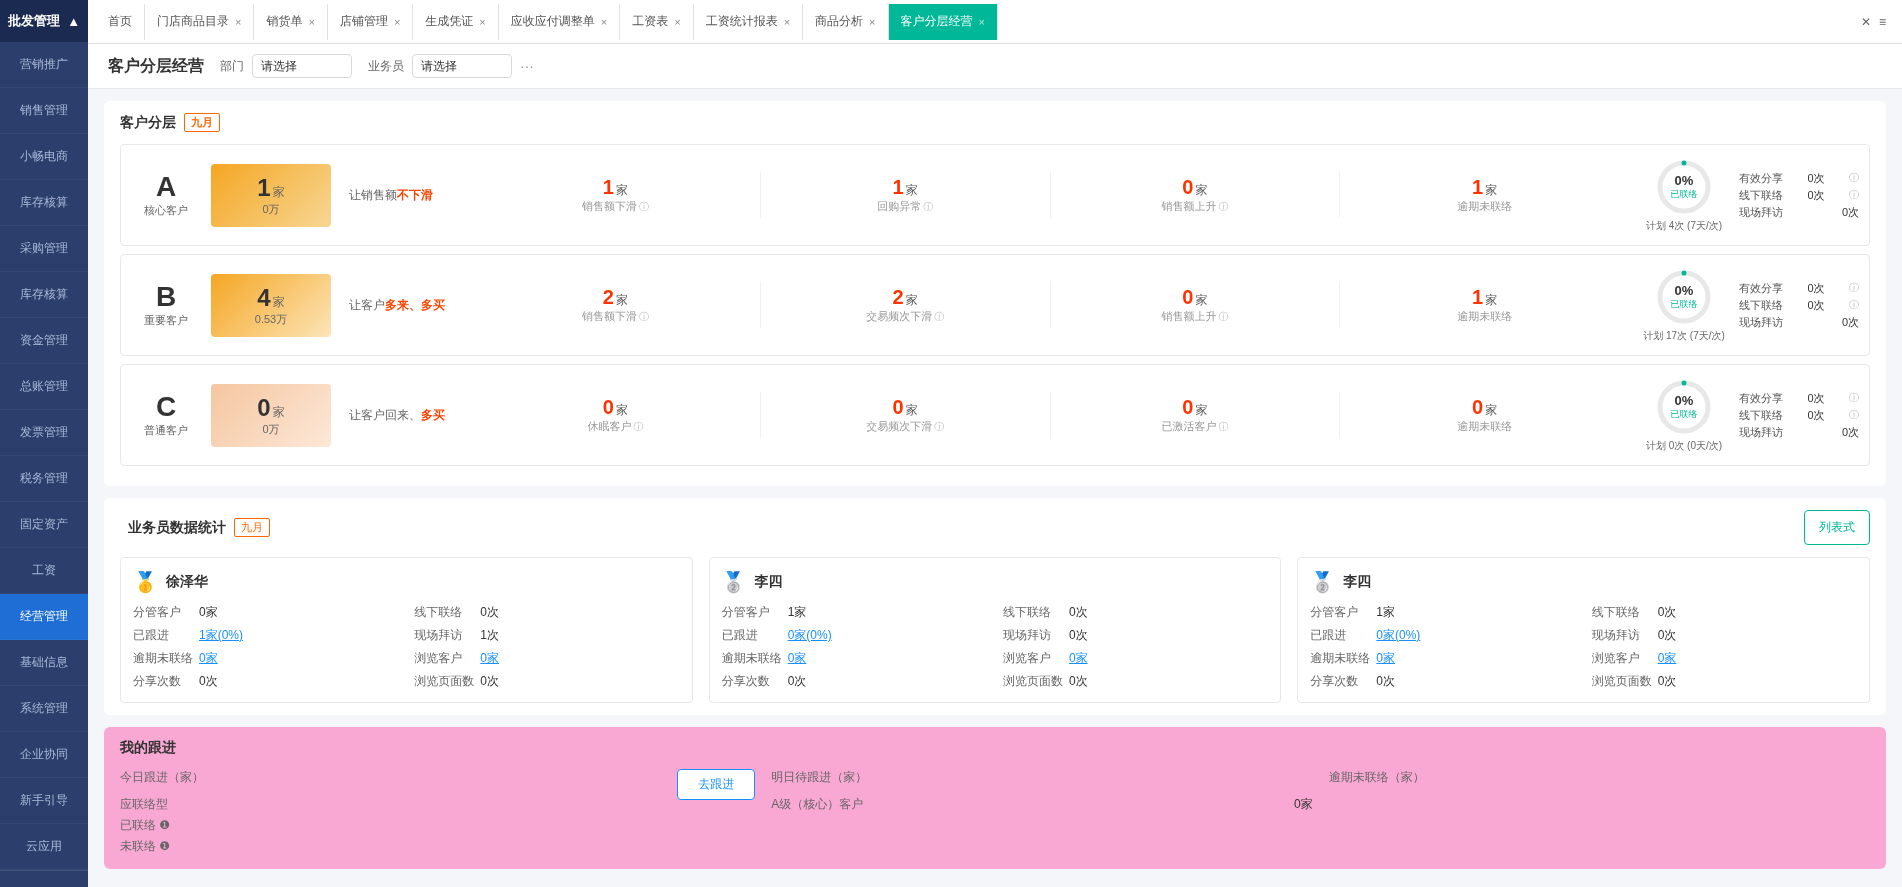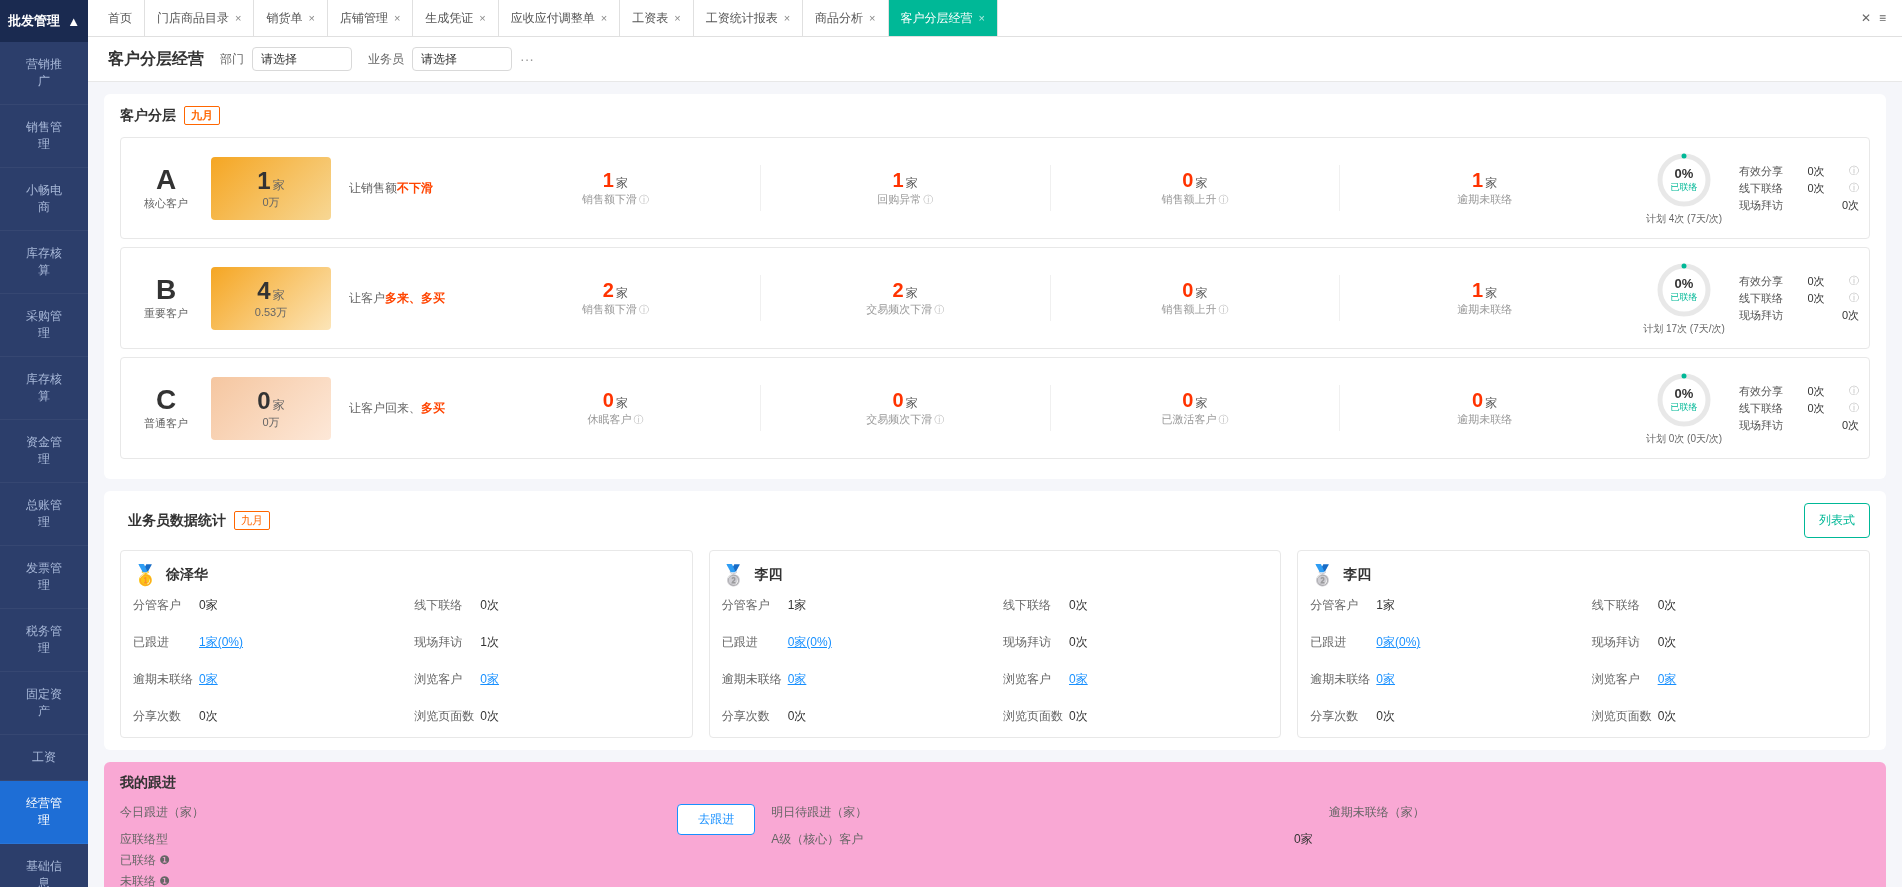--- a/index.html
+++ b/index.html
@@ -20,21 +20,21 @@
       padding: 12px 8px;
       color: #fff;
       font-size: 13px;
       display: flex;
       align-items: center;
       justify-content: space-between;
       cursor: pointer;
     }
     .sidebar-header span { font-weight: bold; }
     .sidebar-item {
-      padding: 14px 21px;
+      padding: 14px 15px;
       color: #a8b8d8;
       font-size: 12px;
       text-align: center;
       cursor: pointer;
       border-bottom: 1px solid rgba(255,255,255,0.05);
     }
     .sidebar-item.active { background: #1e6ed6; color: #fff; }
     .sidebar-gear {
       margin-top: auto;
       padding: 14px 8px;
@@ -46,21 +46,21 @@
 
     
     .main-content { flex: 1; display: flex; flex-direction: column; overflow: hidden; }
 
     
     .tab-bar {
       background: #fff;
       display: flex;
       align-items: center;
       border-bottom: 1px solid #e0e0e0;
-      height: 37px;
+      height: 44px;
       padding: 0 8px;
       flex-shrink: 0;
       overflow-x: auto;
     }
     .tab-item {
       display: flex;
       align-items: center;
       padding: 0 12px;
       height: 36px;
       font-size: 12px;
@@ -233,21 +233,21 @@
       border-radius: 4px;
       font-size: 12px;
       cursor: pointer;
     }
 
     .biz-cards { display: grid; grid-template-columns: repeat(3, 1fr); gap: 16px; }
     .biz-card { border: 1px solid #e8e8e8; border-radius: 4px; padding: 12px; }
     .biz-card-header { display: flex; align-items: center; gap: 8px; margin-bottom: 10px; }
     .biz-avatar { font-size: 20px; }
     .biz-name { font-size: 14px; font-weight: bold; color: #333; }
-    .biz-grid { display: grid; grid-template-columns: 1fr 1fr; gap: 20px 16px; }
+    .biz-grid { display: grid; grid-template-columns: 1fr 1fr; gap: 6px 16px; }
     .biz-field { display: flex; gap: 6px; align-items: center; font-size: 12px; color: #666; }
     .biz-field .lbl { min-width: 60px; }
     .biz-field .val { color: #333; }
     .biz-field .val.link { color: #1890ff; text-decoration: underline; cursor: pointer; }
 
     
     .followup-section { background: #f9a8d4; border-radius: 6px; padding: 12px 16px; }
     .followup-title { font-size: 14px; font-weight: bold; color: #333; margin-bottom: 12px; }
     .followup-grid { display: grid; grid-template-columns: 1fr auto 1fr 1fr; gap: 16px; align-items: start; }
     .followup-col-title { font-size: 12px; color: #666; margin-bottom: 8px; }

